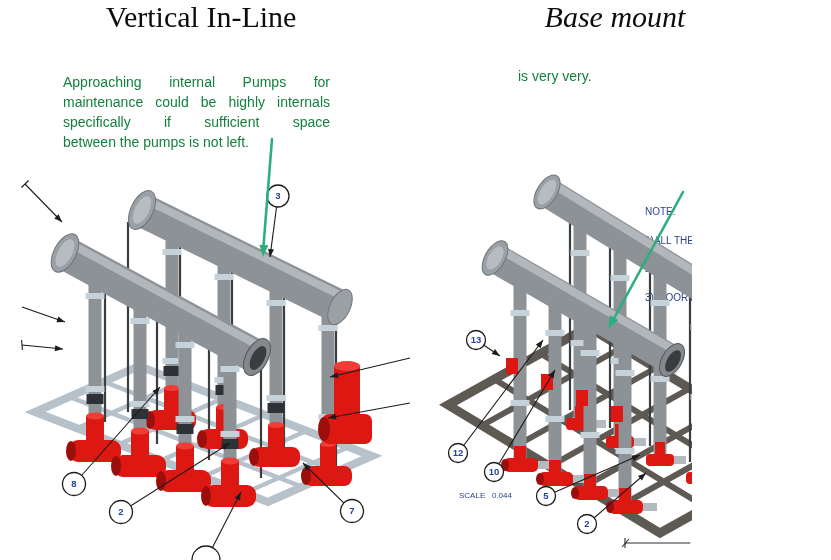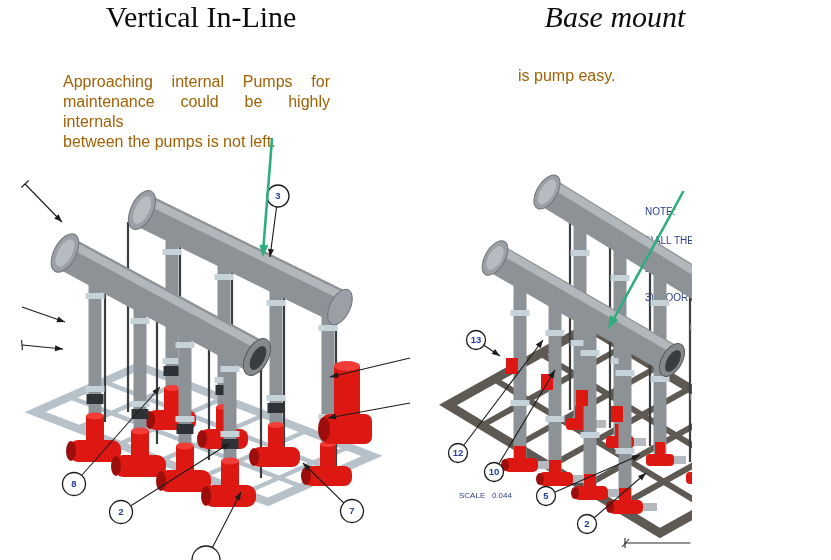--- a/index.html
+++ b/index.html
@@ -7,21 +7,21 @@
     --pipe-gray:#8d9297; --pipe-gray-light:#b8bdc2; --frame-light:#b7c1ca;
     --frame-dark:#5f5953; --note-blue:#2b3f8a; --balloon-text:#2440a0;
   }
   html,body{margin:0;padding:0;background:#fff;}
   .stage{position:relative;width:692px;height:560px;background:#fff;overflow:hidden;
          font-family:"Liberation Sans",sans-serif;color:#111;border-radius:26px;}
   .title{position:absolute;font-family:"Liberation Serif",serif;font-size:30px;
          text-align:center;white-space:nowrap;color:#0d0d0d;}
   .title-left{left:0;top:8;width:402px;}
   .title-right{left:420;left:420px;top:8;width:390px;font-style:italic;}
-  .para{position:absolute;font-size:16px;line-height:20px;color:#a16207;}
+  .para{position:absolute;font-size:14px;line-height:20px;color:#15803d;}
   .para-left{left:63px;top:72px;width:267px;}
   .para-right{left:518px;top:66px;width:252px;}
   .jline{text-align:justify;text-align-last:justify;}
   .jline.last{text-align-last:left;}
   .note{position:absolute;left:645px;top:188px;width:186px;overflow:hidden;
         font-size:10px;line-height:9.5px;color:var(--note-blue);white-space:pre;}
   .scale{position:absolute;left:459px;top:491px;font-size:8px;color:var(--note-blue);white-space:pre;}
   svg{position:absolute;display:block;}
   .diagram-left{left:0;top:160px;}
   .diagram-right{left:420px;top:160px;}
@@ -56,25 +56,26 @@
 <body>
 
 <div class="stage">
 
   <div class="title title-left">Vertical In-Line</div>
   <div class="title title-right">Base mount</div>
 
   <div class="para para-left">
     <div class="jline">Approaching internal Pumps for</div>
     <div class="jline">maintenance could be highly internals</div>
+    <div class="jline">specifically if sufficient space</div>
     <div class="jline last">between the pumps is not left.</div>
   </div>
 
   <div class="para para-right">
-    <div class="jline last">is pump easy.</div>
+    <div class="jline last">is very very.</div>
   </div>
 
   <div class="note">
     <div>NOTE:</div>
     <div>1)ALL THE PRIMARY DIMENSIONS ARE IN IN</div>
     <div>2)PRESSURE DROP.6 PSI</div>
     <div>3)FLOOR AREA  - 13.35 X 9 SQ.FT</div>
   </div>
 
   <div class="scale">SCALE   0.044</div>

